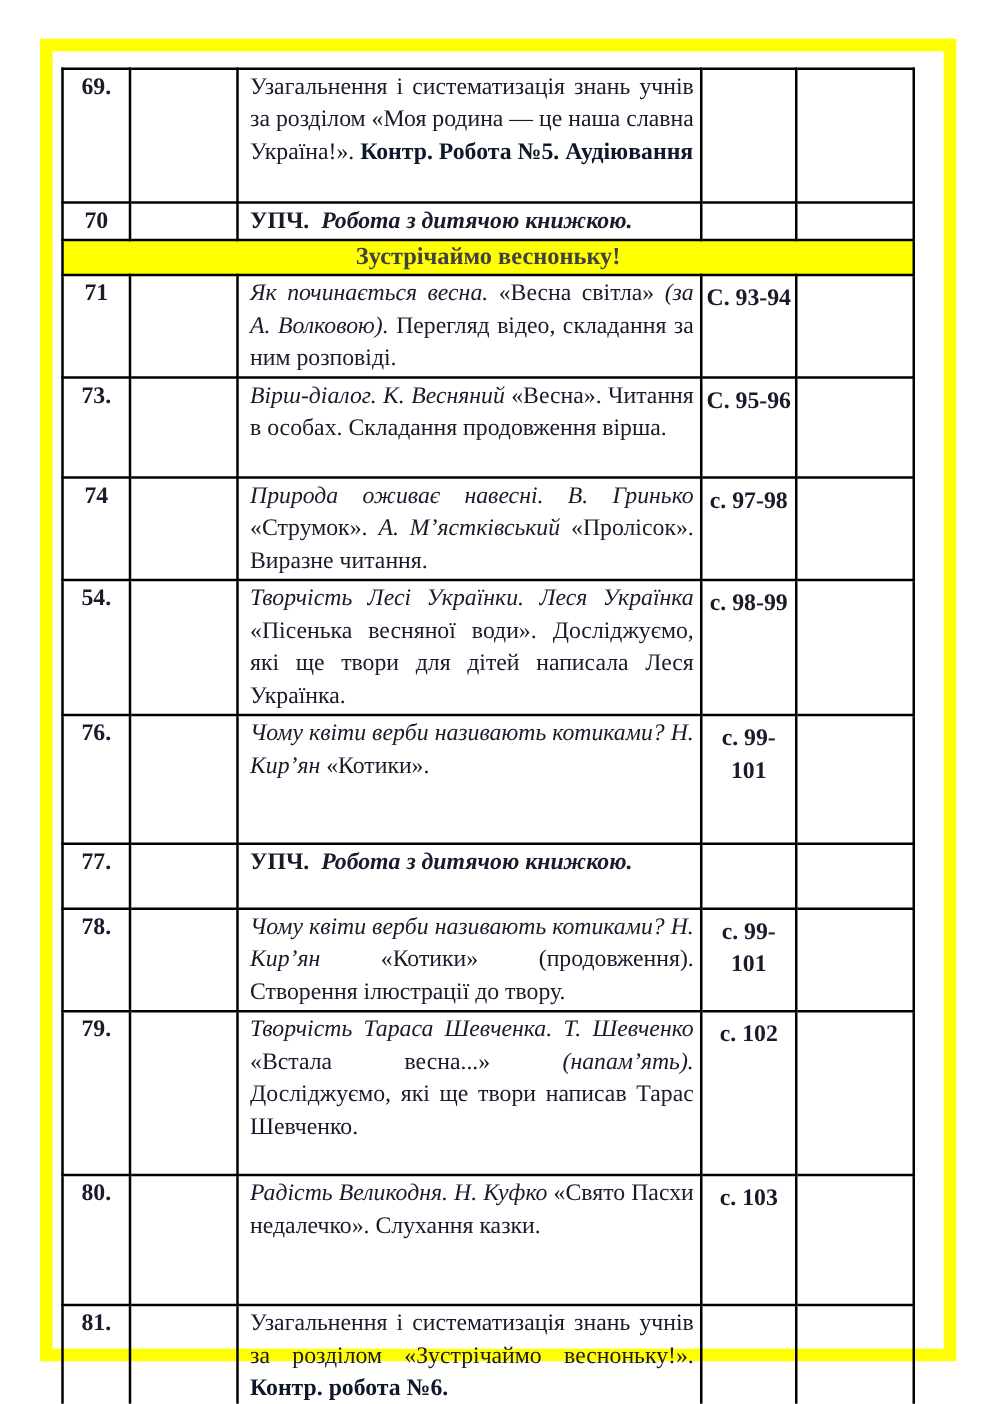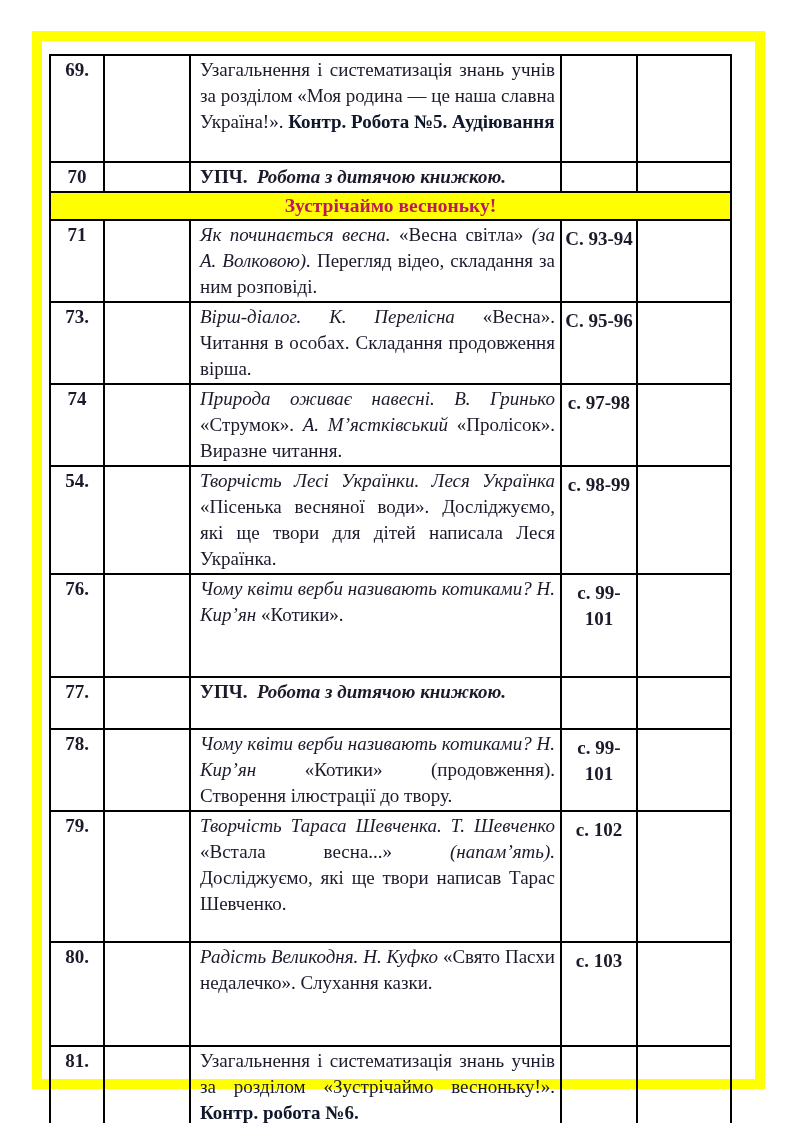--- a/index.html
+++ b/index.html
@@ -52,21 +52,21 @@
     line-height: 26px;
     text-align: center;
     padding: 5px 2px;
   }
   td.section-cell {
     background: #ffff00;
     text-align: center;
     font-weight: bold;
     font-size: 19.5px;
     line-height: 24px;
-    color: #be185d;
+    color: #404040;
     padding: 1px 0;
   }
   .i { font-style: italic; }
   .b { font-weight: bold; }
   .red { color: #0f172a; }
   
   tbody tr:nth-child(1)  { height: 107px; }
   tbody tr:nth-child(2)  { height: 27px; }
   tbody tr:nth-child(3)  { height: 26px; }
   tbody tr:nth-child(4)  { height: 77px; }
@@ -116,21 +116,21 @@
         <tr>
           <td class="num">71</td>
           <td class="date"></td>
           <td class="content"><span class="i">Як починається весна. </span><span>«Весна світла» </span><span class="i">(за А. Волковою). </span><span>Перегляд відео, складання за ним розповіді.</span></td>
           <td class="pages">С. 93-94</td>
           <td class="notes"></td>
         </tr>
         <tr>
           <td class="num">73.</td>
           <td class="date"></td>
-          <td class="content"><span class="i">Вірш-діалог. К. Перелісна </span><span>«Весна». Читання в особах. Складання продовження вірша.</span></td>
+          <td class="content"><span class="i">Вірш-діалог. К. Весняний </span><span>«Весна». Читання в особах. Складання продовження вірша.</span></td>
           <td class="pages">С. 95-96</td>
           <td class="notes"></td>
         </tr>
         <tr>
           <td class="num">74</td>
           <td class="date"></td>
           <td class="content"><span class="i">Природа оживає навесні. В. Гринько </span><span>«Струмок». </span><span class="i">А. М’ястківський </span><span>«Пролісок». Виразне читання.</span></td>
           <td class="pages">с. 97-98</td>
           <td class="notes"></td>
         </tr>

